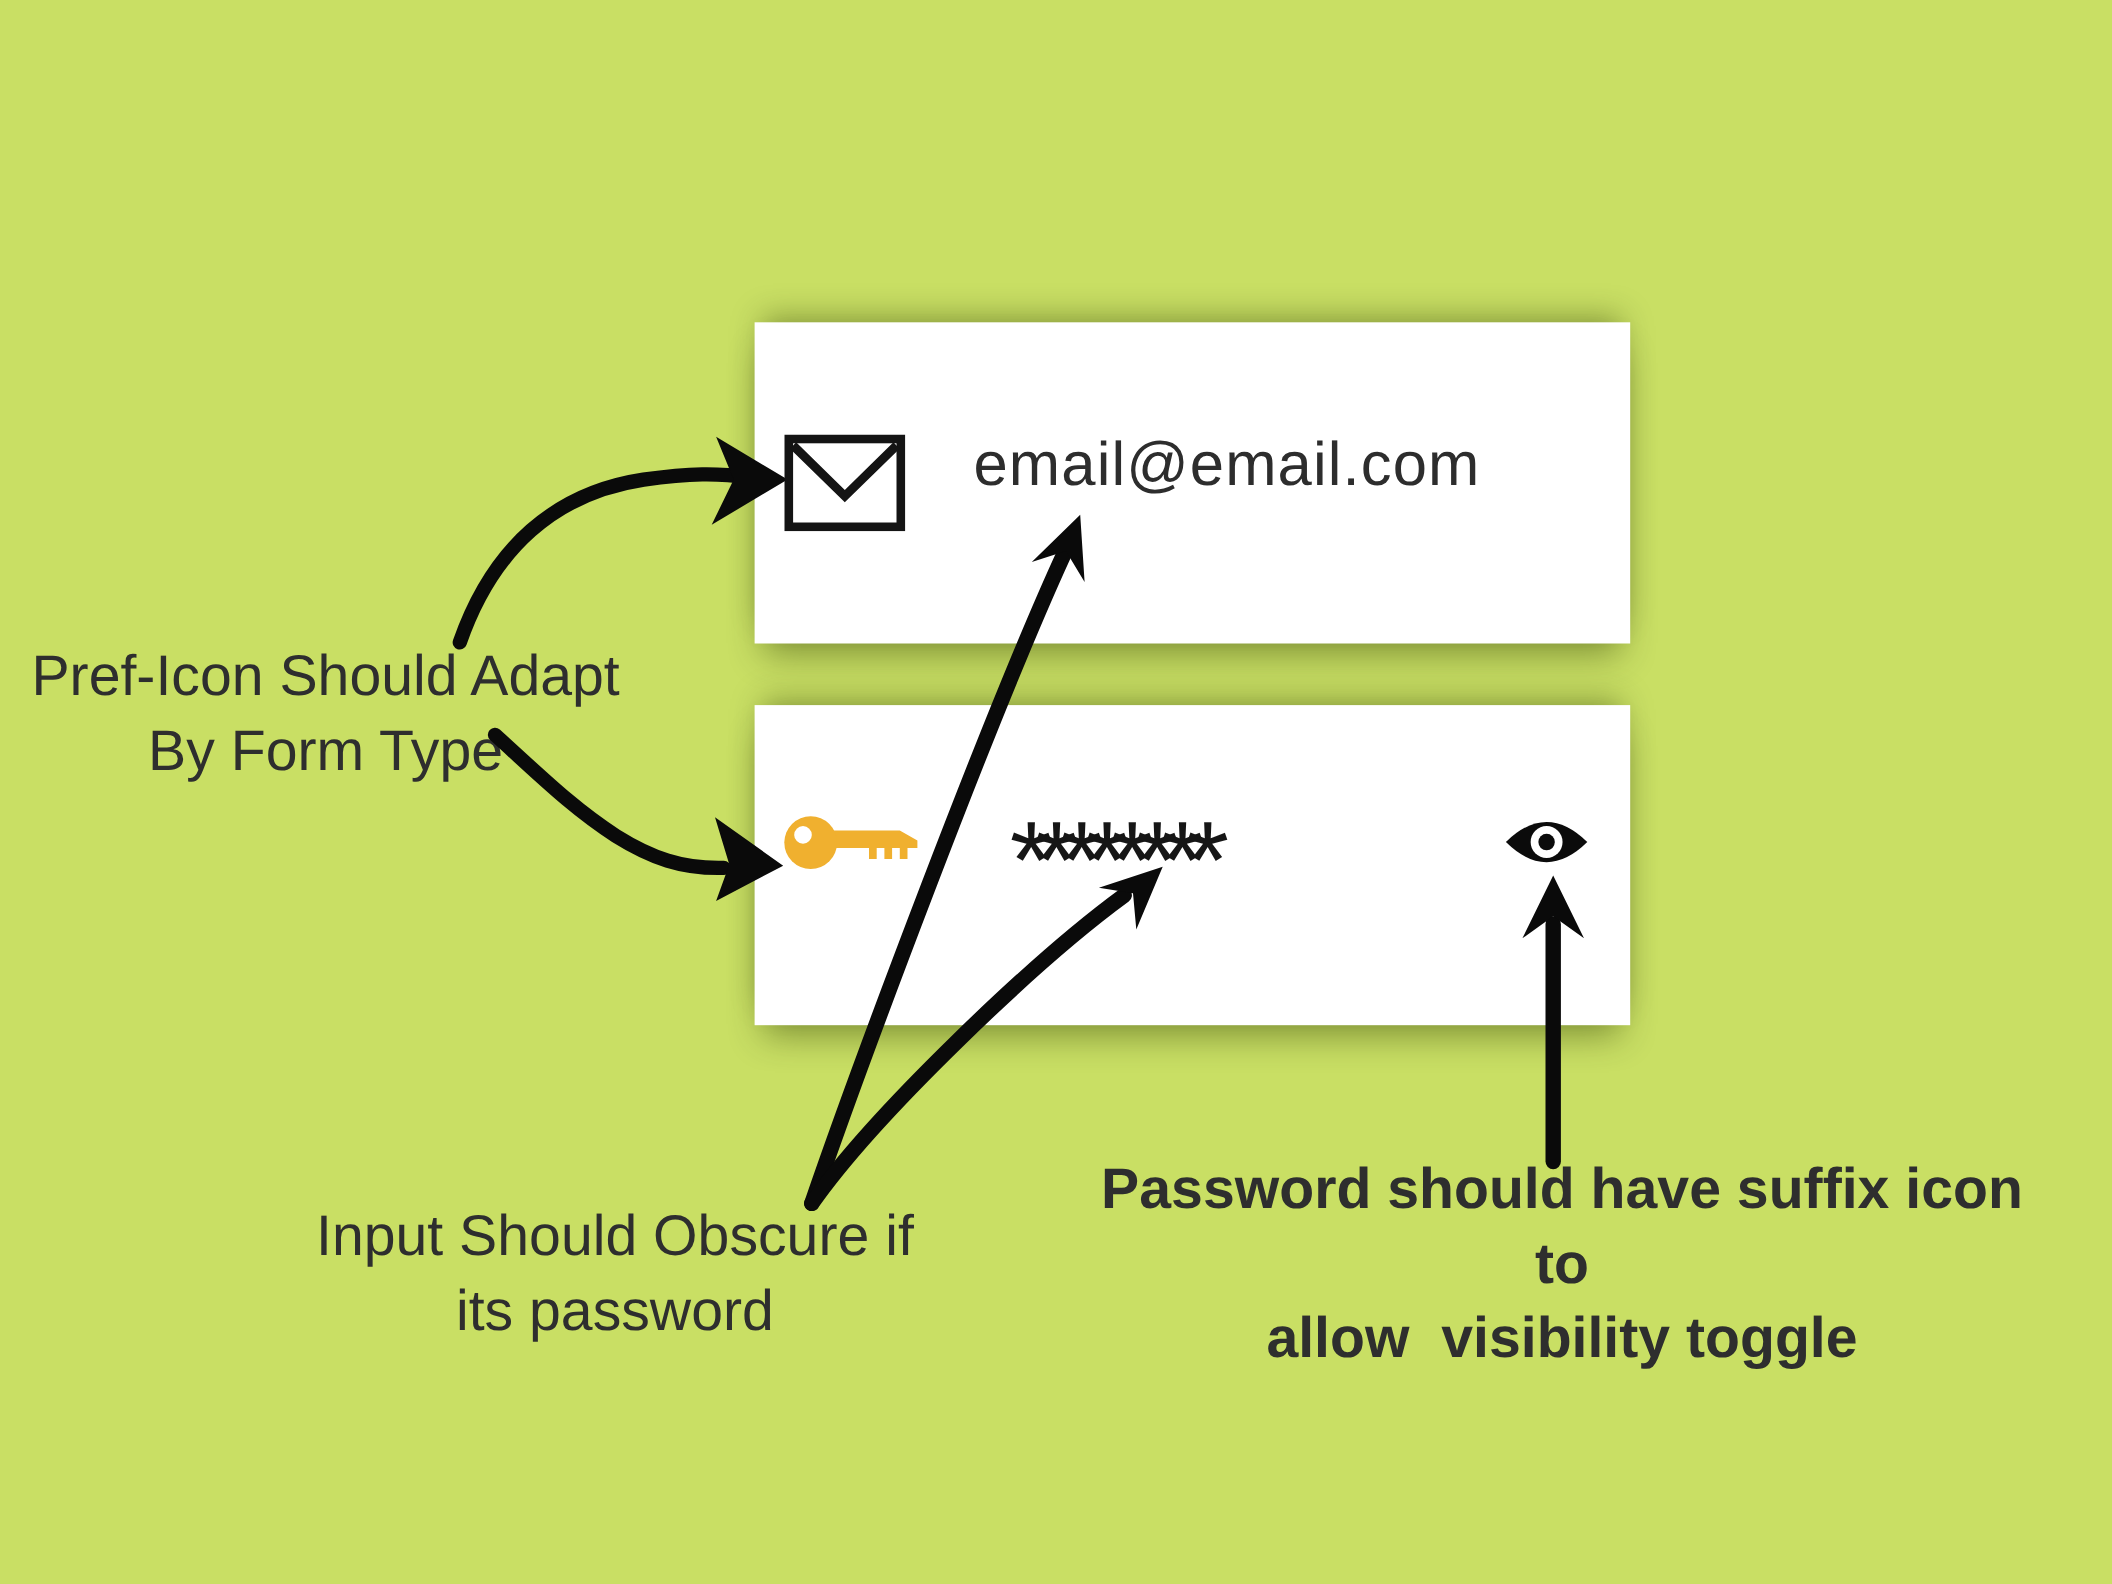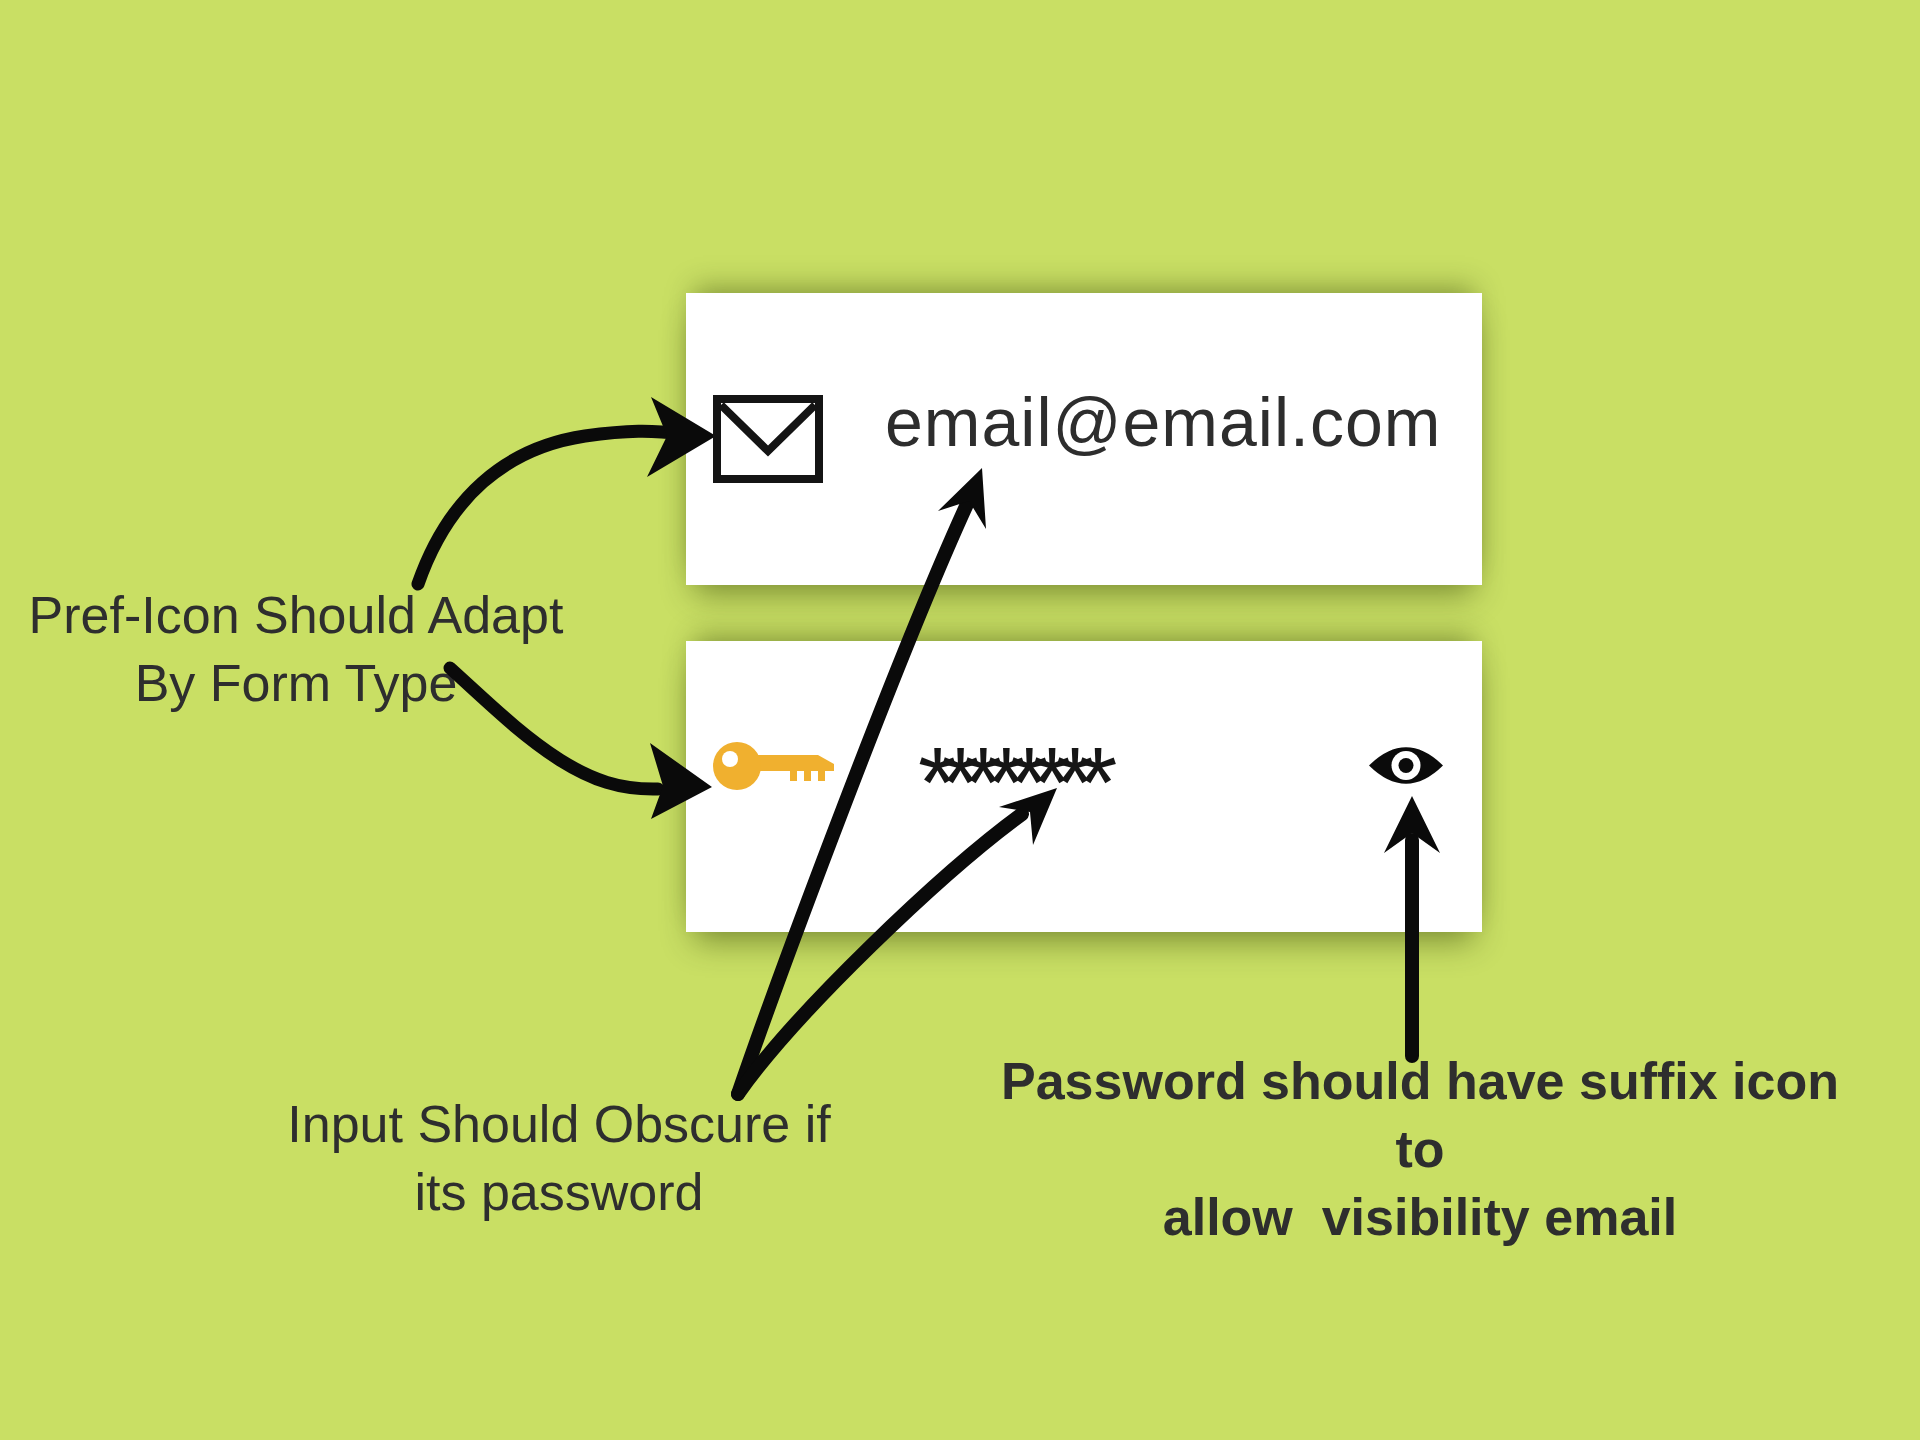--- a/index.html
+++ b/index.html
@@ -13,21 +13,21 @@
   .card{
     position:absolute;
     background:#ffffff;
     box-shadow:0 -14px 26px -8px rgba(40,55,0,.38), 0 18px 30px -8px rgba(40,55,0,.45);
   }
   .card-email{left:686px;top:293px;width:796px;height:292px;}
   .card-password{left:686px;top:641px;width:796px;height:291px;}
   .icon-abs{position:absolute;}
   .email-value{
     position:absolute;left:885px;top:384px;
-    font-size:68px;font-weight:300;line-height:76px;
+    font-size:56px;font-weight:300;line-height:76px;
     color:#2d2d2d;letter-spacing:1px;white-space:nowrap;
   }
   .password-value{
     position:absolute;left:918px;top:732px;
     font-size:100px;line-height:100px;font-weight:400;
     letter-spacing:-16px;color:#161616;white-space:pre;
   }
   .annotation{
     position:absolute;text-align:center;
     color:#2e2e2e;font-size:52px;font-weight:300;line-height:68px;
@@ -103,16 +103,16 @@
     <div>By Form Type</div>
   </div>
 
   <div class="annotation ann-obscure">
     <div>Input Should Obscure if</div>
     <div>its password</div>
   </div>
 
   <div class="annotation ann-visibility">
     <div class="pre">Password should have suffix icon to</div>
-    <div class="pre">allow  visibility email</div>
+    <div class="pre">allow  visibility toggle</div>
   </div>
 
 </div>
 
 </body></html>

